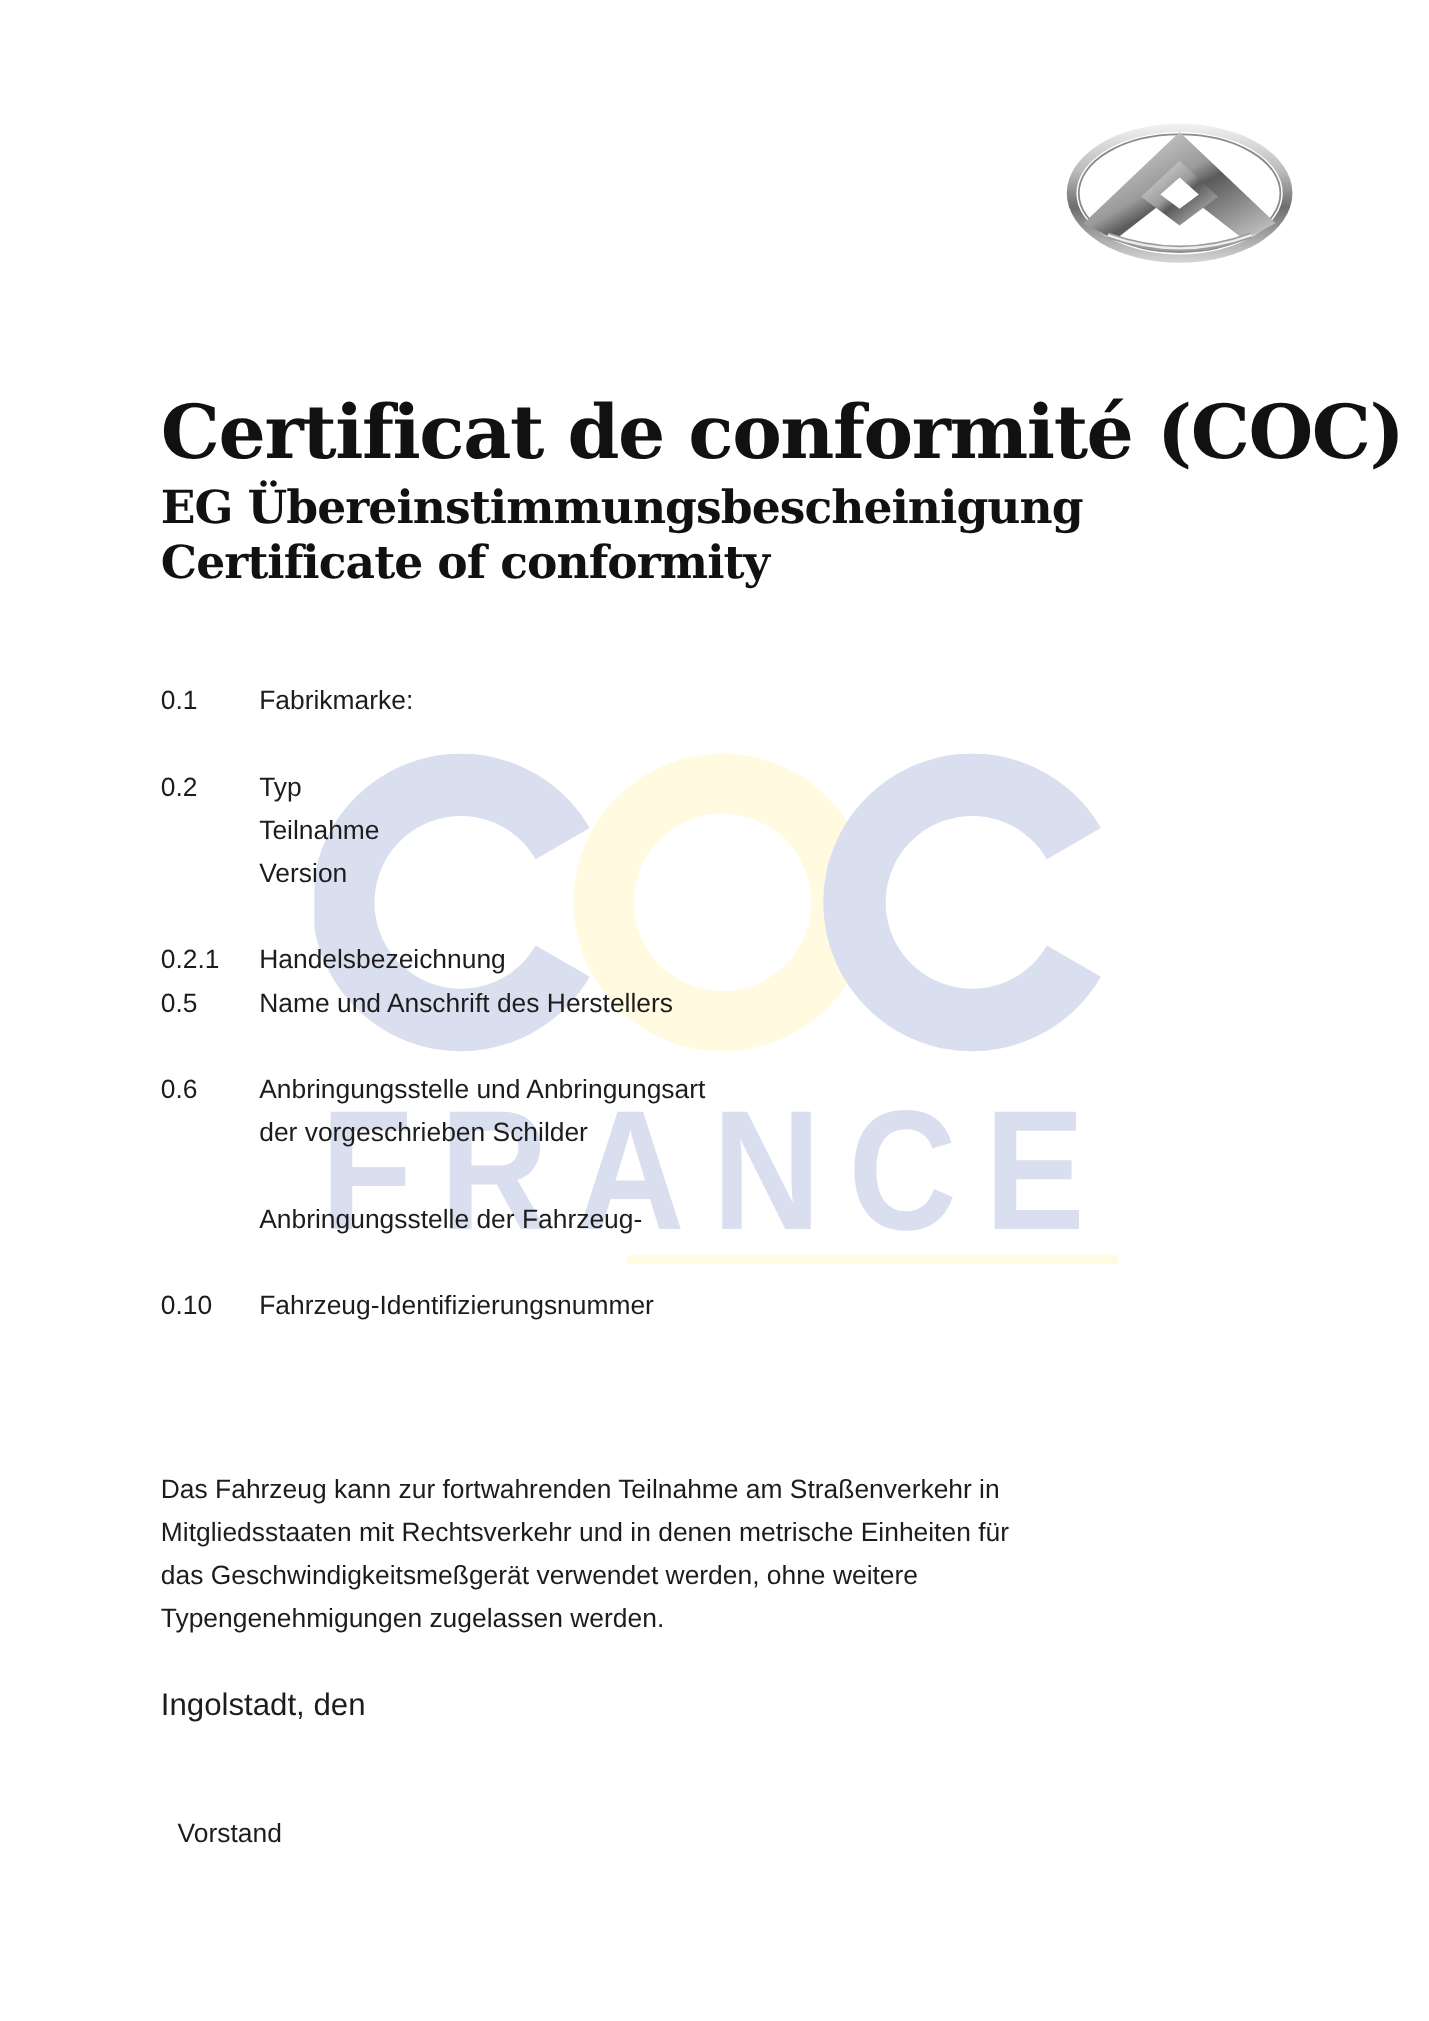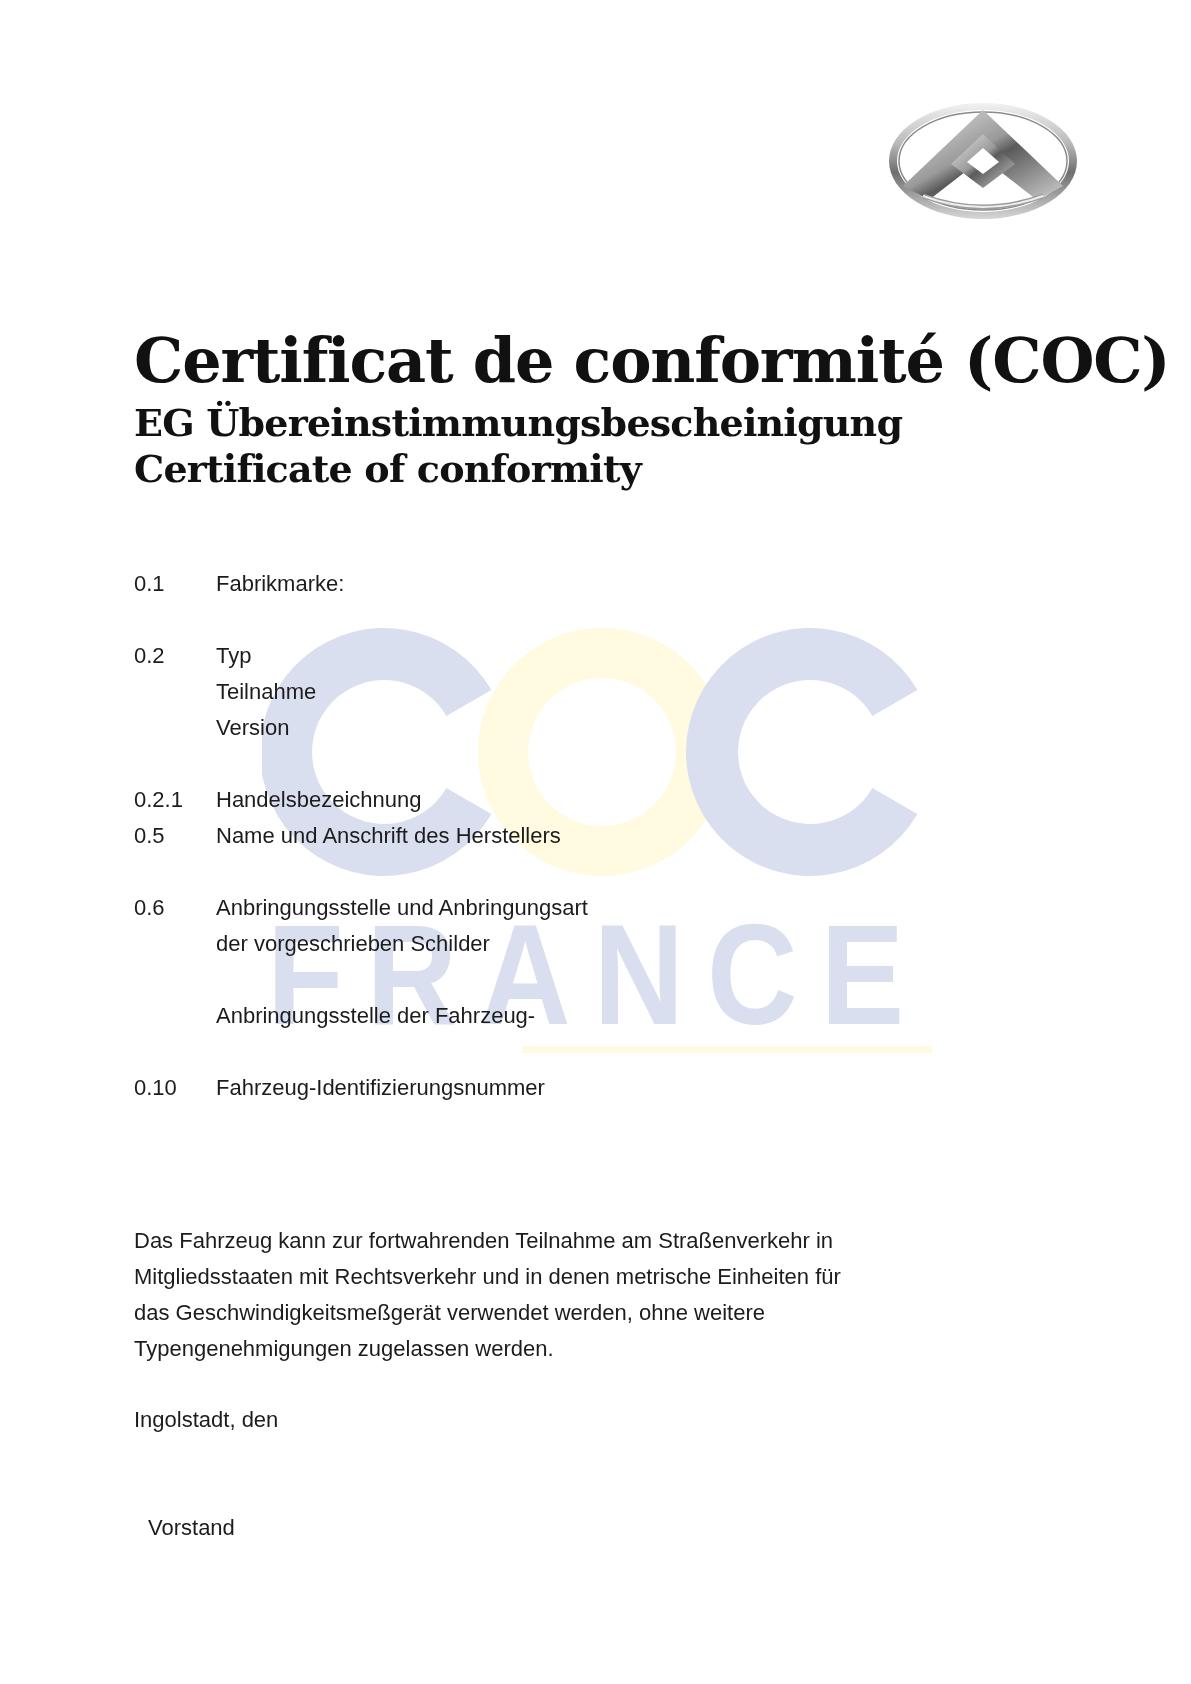--- a/index.html
+++ b/index.html
@@ -107,21 +107,21 @@
       color: #1c1c1c;
     }
     .statement-line { white-space: nowrap; }
 
     .place-date {
       position: absolute;
       left: 134px;
       top: 1402px;
       z-index: 2;
       font-family: "Liberation Sans", "DejaVu Sans", sans-serif;
-      font-size: 22px;
+      font-size: 26px;
       line-height: 36px;
       color: #1c1c1c;
     }
     .signatory {
       position: absolute;
       left: 148px;
       top: 1510px;
       z-index: 2;
       font-family: "Liberation Sans", "DejaVu Sans", sans-serif;
       font-size: 22px;

